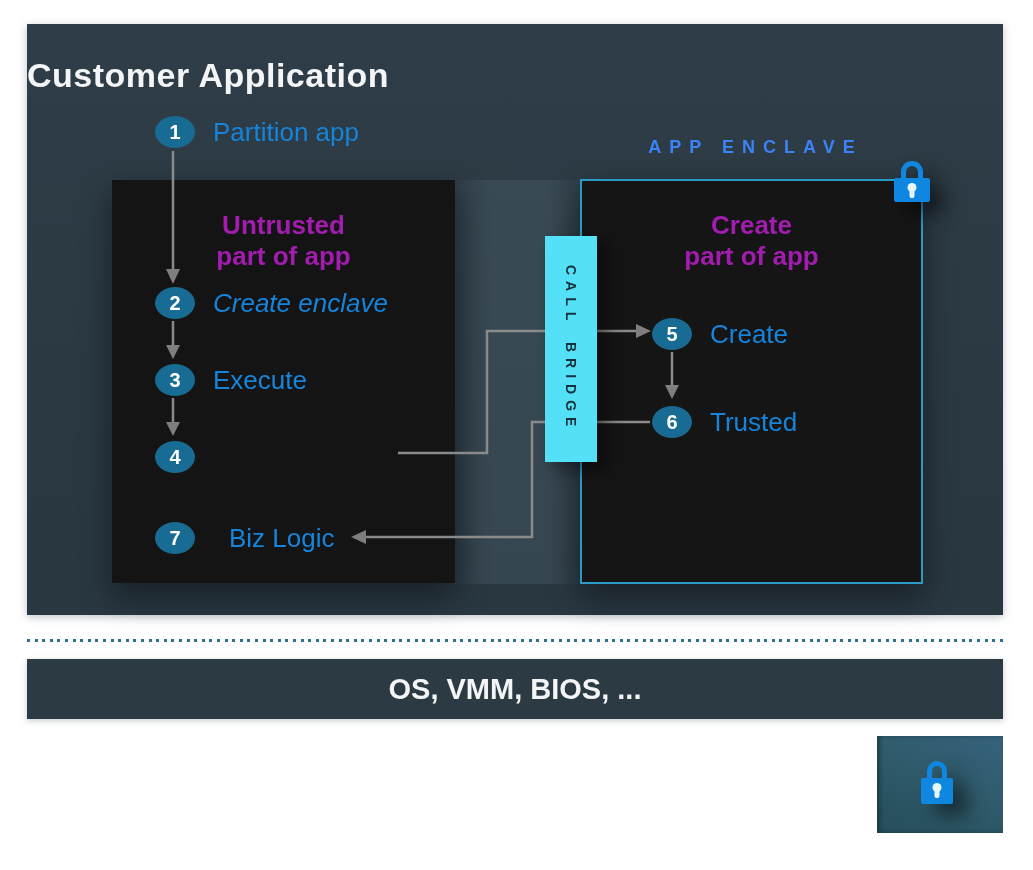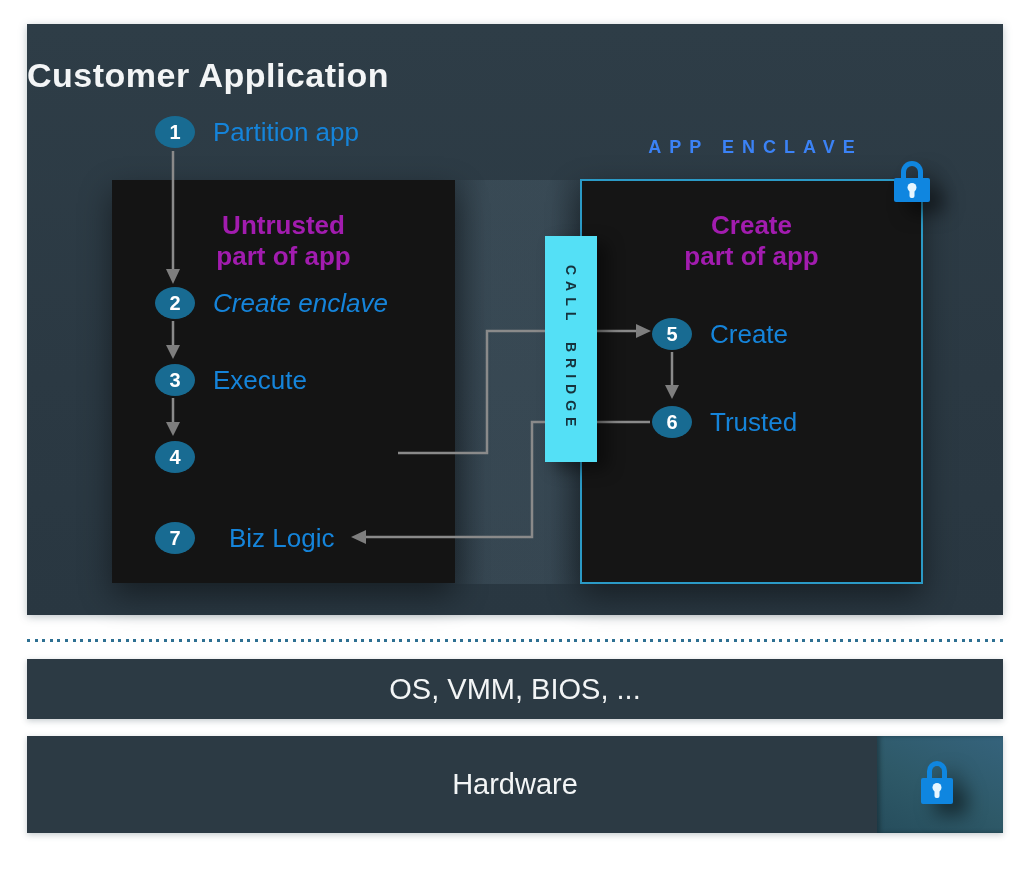--- a/index.html
+++ b/index.html
@@ -57,21 +57,21 @@
   .l7 { left:229px; top:522px; }
   .l5 { left:710px; top:318px; }  .l6 { left:710px; top:406px; }
 
   
   .dotted { position:absolute; left:27px; top:639px; width:976px; height:3px; z-index:2;
             background:repeating-linear-gradient(90deg,#2e7092 0 3px, transparent 3px 7.6px); }
 
   
   .bar { position:absolute; left:27px; width:976px; background:#2c3a44;
          display:flex; align-items:center; justify-content:center;
-         color:#f3f5f6; font-size:29px; font-weight:normal;
+         color:#f3f5f6; font-size:29px; font-weight:bold;
          box-shadow:0 2px 6px rgba(70,90,100,.3); z-index:1; }
   .bar-os { top:659px; height:60px; }
   .bar-hw { top:736px; height:97px; }
   .hw-chip { position:absolute; left:877px; top:736px; width:126px; height:97px; z-index:2;
              background:linear-gradient(205deg,#35637c 0%,#2e5968 55%,#264d5c 100%);
              box-shadow:inset 3px 0 4px rgba(10,20,26,.4); }
 
   
   .lock { position:absolute; z-index:6; filter:drop-shadow(14px 11px 9px rgba(0,0,0,.5)); }
   .lock .shackle { margin:0 auto; border:5px solid #0f86e0; border-bottom:none;
@@ -162,23 +162,20 @@
       <div class="keystem"></div>
     </div>
   </div>
 
   <div class="dotted"></div>
 
   <div class="bar bar-os">
     <span>OS, VMM, BIOS, ...</span>
   </div>
 
-  <div class="bar bar-hw">
-    <span>Hardware</span>
-  </div>
   <div class="hw-chip"></div>
 
   <div class="lock lock-hw">
     <div class="shackle"></div>
     <div class="body">
       <div class="keyhole"></div>
       <div class="keystem"></div>
     </div>
   </div>
 

